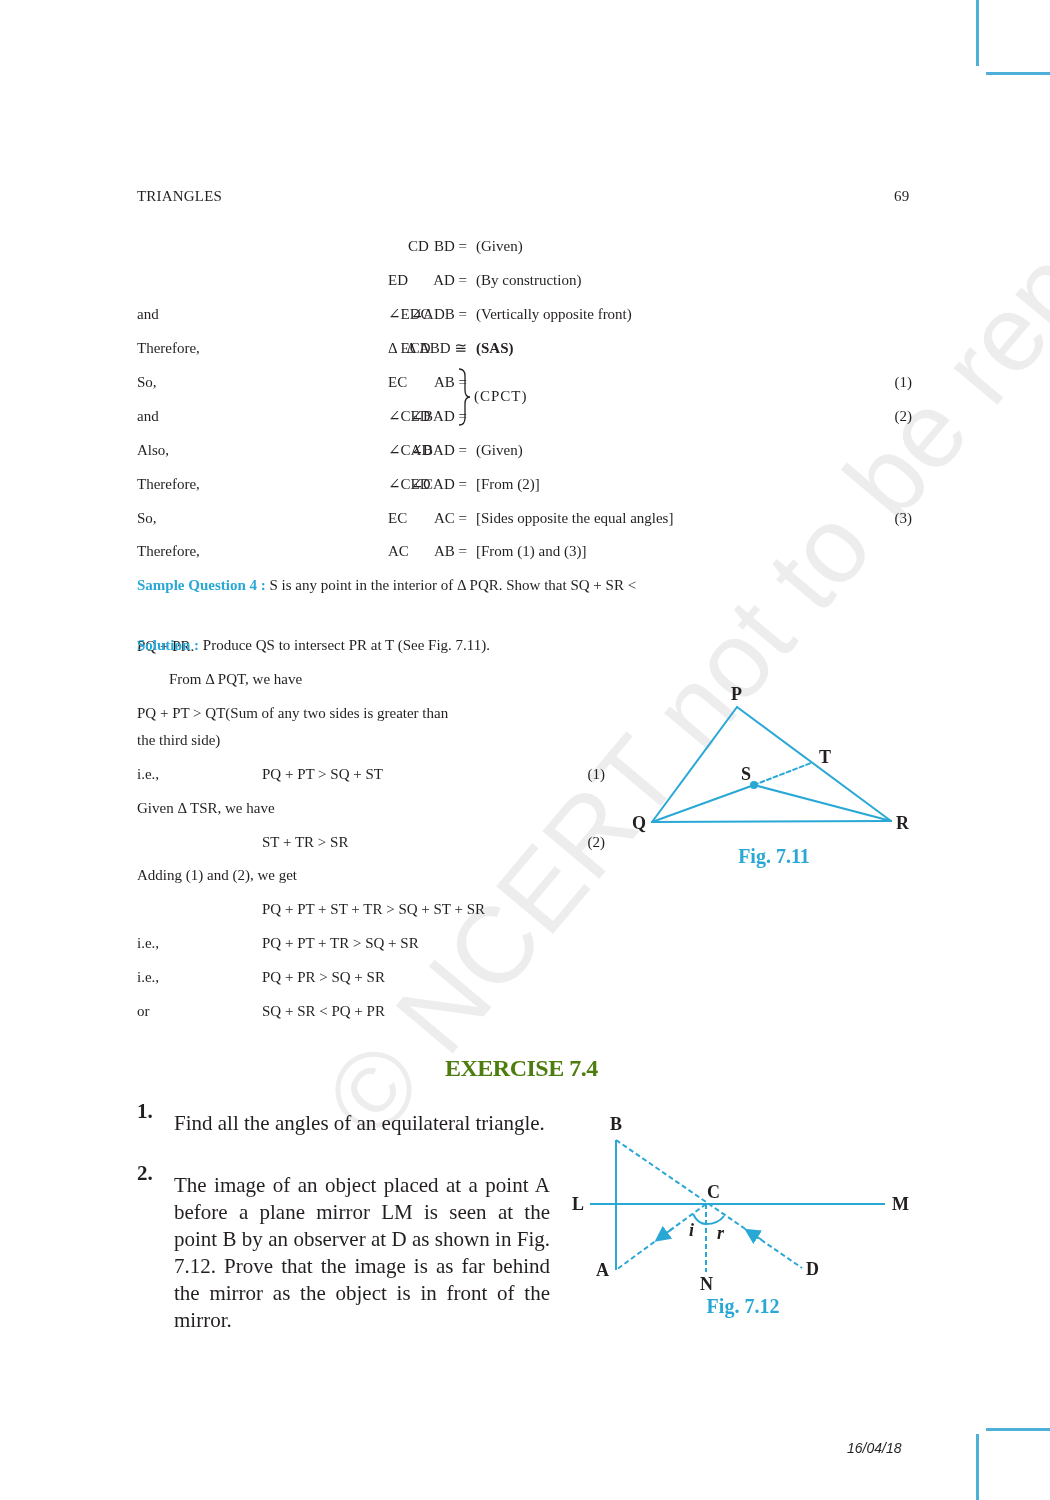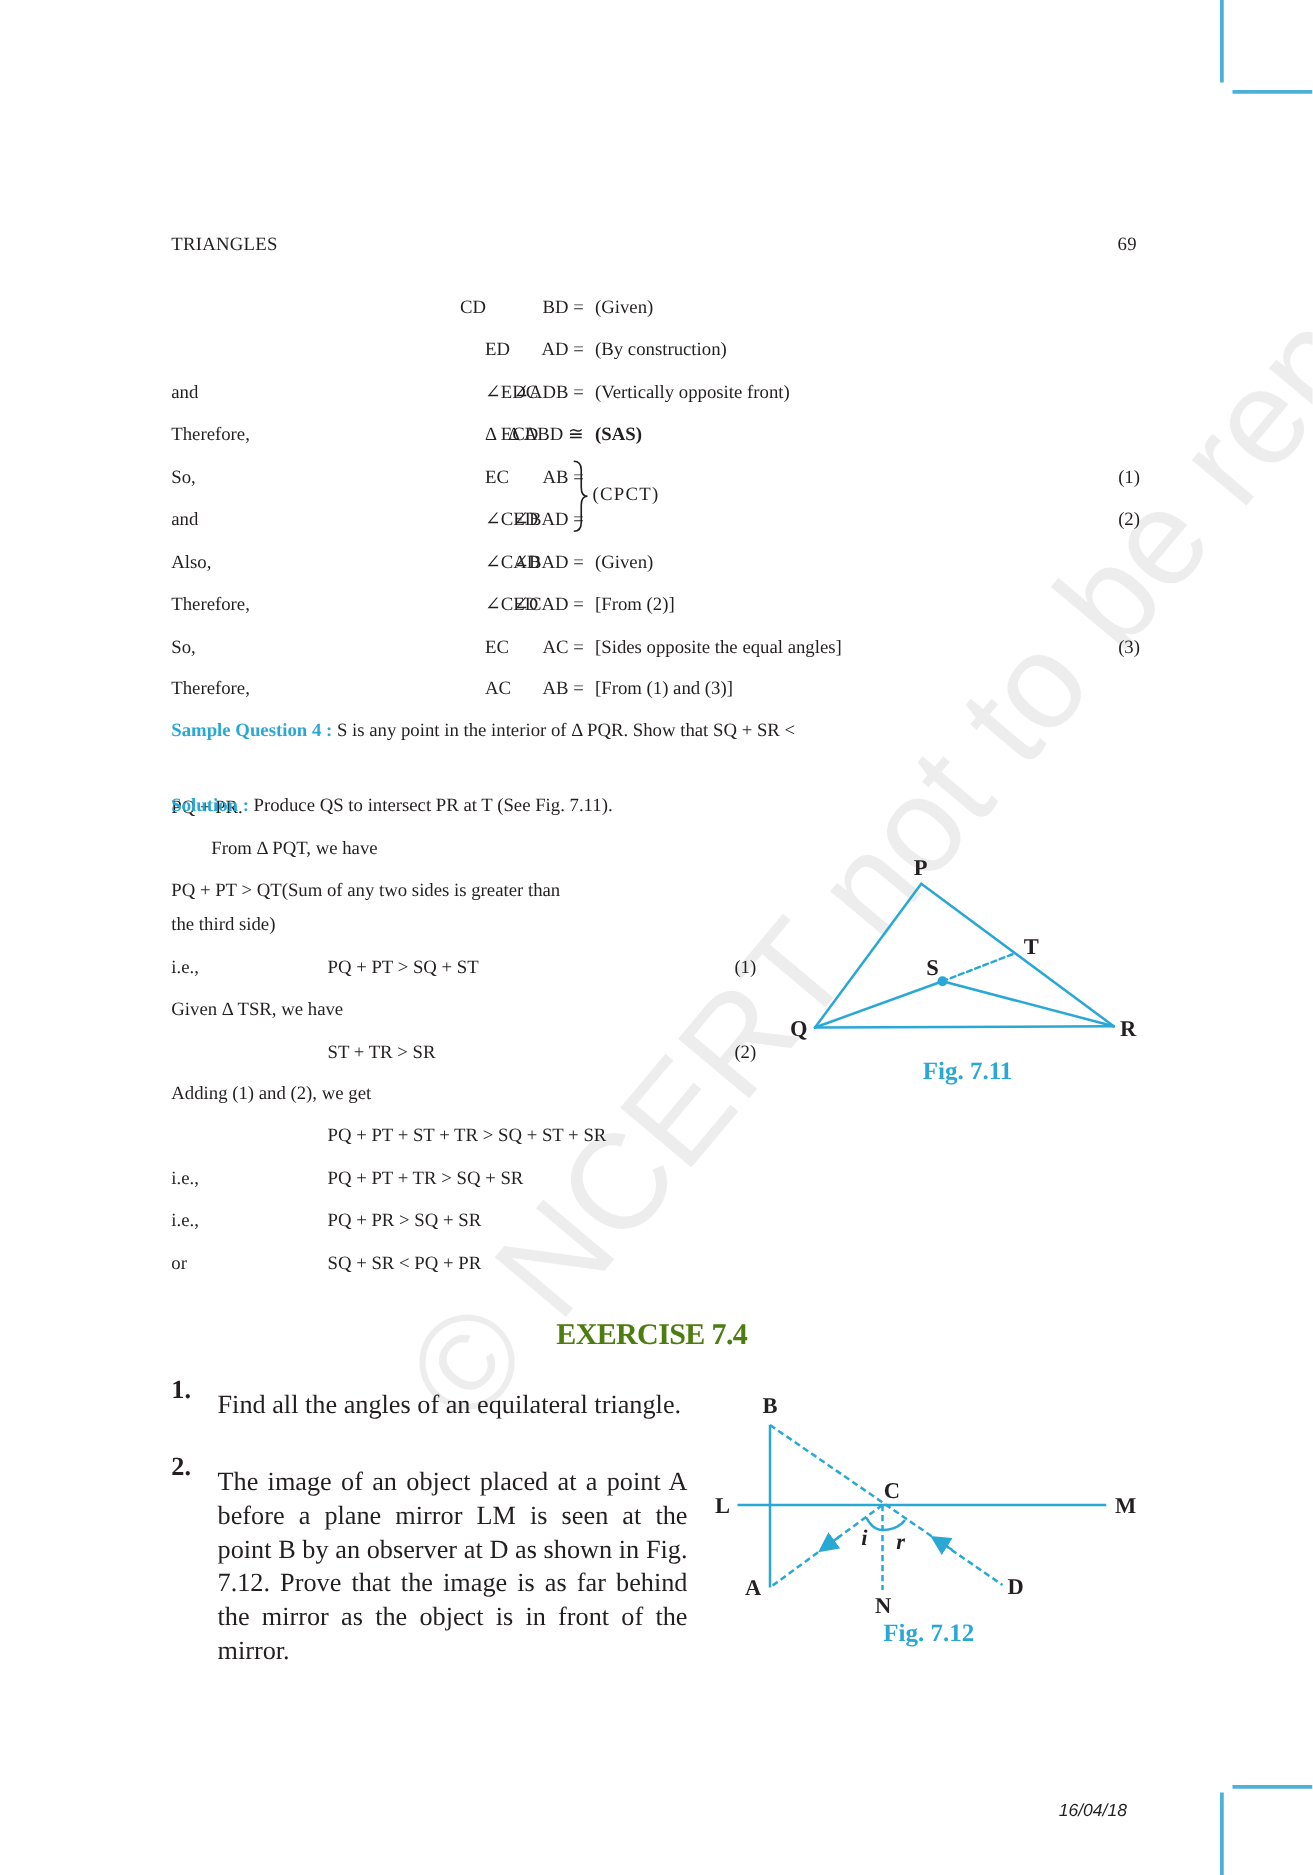--- a/index.html
+++ b/index.html
@@ -36,21 +36,21 @@
 <div class="watermark" style="left:300px;top:1080px;">© NCERT not to be republished</div>
 
 <div class="abs hdr" style="left:137px;top:188px;">TRIANGLES</div>
 <div class="abs hdr" style="left:894px;top:188px;">69</div>
 
 <div>
 
   <div class="abs txt" style="left:0;top:233px;width:1050px;">
     <span class="abs" style="left:137px;"></span>
     <span class="abs right" style="right:583px;">BD =</span>
-    <span class="abs" style="left:368px;text-align:center;">CD</span>
+    <span class="abs" style="left:408px;text-align:center;">CD</span>
     <span class="abs" style="left:476px;">(Given)</span>
   </div>
   <div class="abs txt" style="left:0;top:267px;width:1050px;">
     <span class="abs" style="left:137px;"></span>
     <span class="abs right" style="right:583px;">AD =</span>
     <span class="abs" style="left:388px;">ED</span>
     <span class="abs" style="left:476px;">(By construction)</span>
   </div>
   <div class="abs txt" style="left:0;top:301px;width:1050px;">
     <span class="abs" style="left:137px;">and</span>

